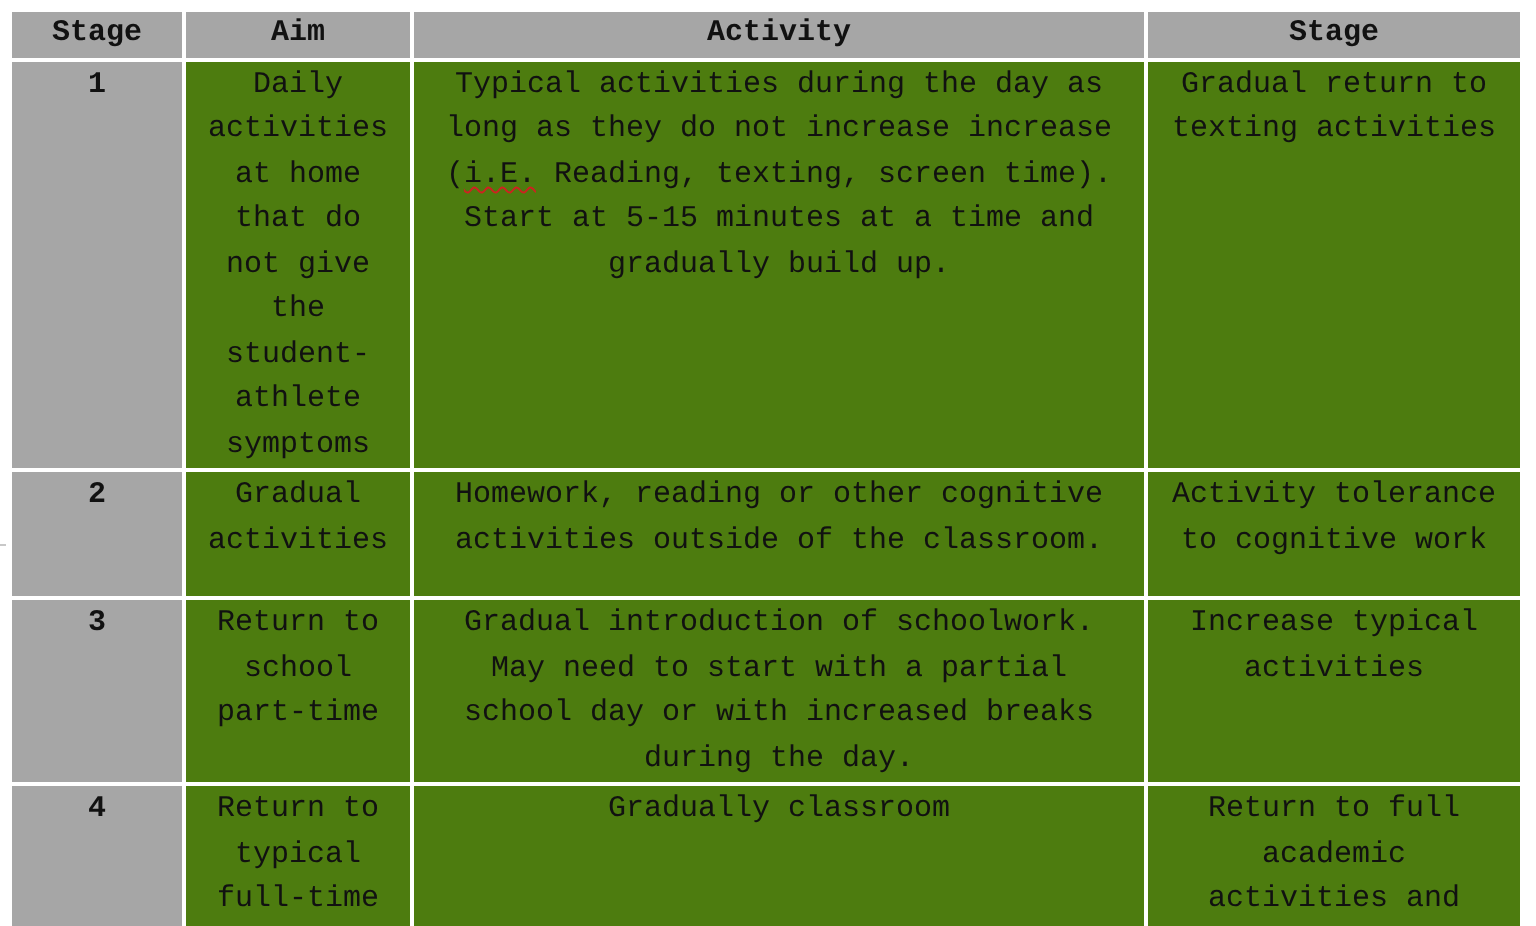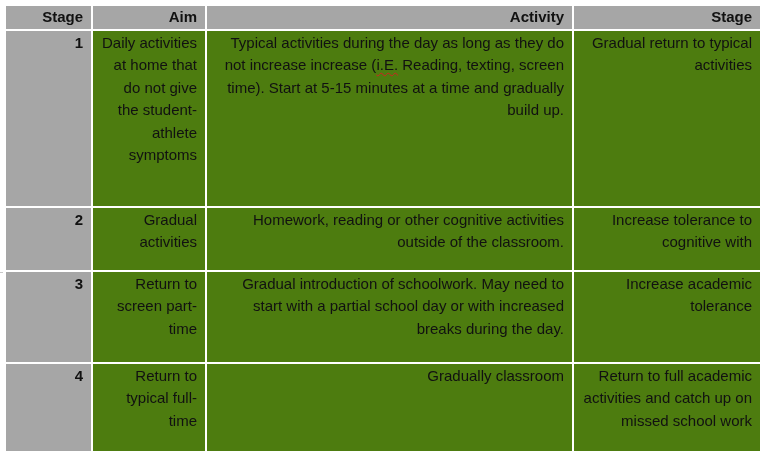--- a/index.html
+++ b/index.html
@@ -1,21 +1,21 @@
 <!DOCTYPE html>
 <html><head>
 <meta charset="utf-8">
 <style>
   html, body { margin:0; padding:0; background:#ffffff; }
   body { width:768px; height:463px; position:relative; overflow:hidden;
          font-family:"Liberation Sans", "DejaVu Sans", sans-serif; color:#111; }
   table.stages { position:absolute; left:4px; top:4px; width:756px;
          border-collapse:collapse; table-layout:fixed; font-size:15px; line-height:22.5px; }
   table.stages th, table.stages td { border:2px solid #ffffff; vertical-align:top;
-         padding:1px 8px 0 8px; text-align:right; }
+         padding:1px 8px 0 8px; text-align:center;font-family:Liberation Mono, monospace; }
   table.stages th { background:#a6a6a6; font-weight:bold; height:20px; padding-top:0; }
   table.stages td { background:#4d7c0f; }
   table.stages td.stage { background:#a6a6a6; font-weight:bold; }
   col.c1 { width:87px; } col.c2 { width:114px; } col.c3 { width:367px; } col.c4 { width:188px; }
   tr.r1 td { height:174px; } tr.r2 td { height:61px; } tr.r3 td { height:89px; } tr.r4 td { height:86px; }
   .spell { text-decoration: underline wavy #d02020; text-decoration-thickness:1px; text-underline-offset:2px; }
   .edge-mark { position:absolute; left:0; top:272px; width:3px; height:1px; background:#c8c8c8; }
 </style>
 </head>
 <body>
@@ -33,33 +33,33 @@
       <th>Aim</th>
       <th>Activity</th>
       <th>Stage</th>
     </tr>
   </thead>
   <tbody>
     <tr class="r1">
       <td class="stage">1</td>
       <td>Daily activities at home that do not give the student-athlete symptoms</td>
       <td><span>Typical activities during the day as long as they do not increase increase (</span><span class="spell">i.E.</span><span> Reading, texting, screen time). Start at 5-15 minutes at a time and gradually build up.</span></td>
-      <td>Gradual return to typical activities</td>
+      <td>Gradual return to texting activities</td>
     </tr>
     <tr class="r2">
       <td class="stage">2</td>
       <td>Gradual activities</td>
       <td>Homework, reading or other cognitive activities outside of the classroom.</td>
-      <td>Increase tolerance to cognitive with</td>
+      <td>Activity tolerance to cognitive work</td>
     </tr>
     <tr class="r3">
       <td class="stage">3</td>
-      <td>Return to screen part-time</td>
+      <td>Return to school part-time</td>
       <td>Gradual introduction of schoolwork. May need to start with a partial school day or with increased breaks during the day.</td>
-      <td>Increase academic tolerance</td>
+      <td>Increase typical activities</td>
     </tr>
     <tr class="r4">
       <td class="stage">4</td>
       <td>Return to typical full-time</td>
       <td>Gradually classroom</td>
       <td>Return to full academic activities and catch up on missed school work</td>
     </tr>
   </tbody>
 </table>
 <div class="edge-mark"></div>

